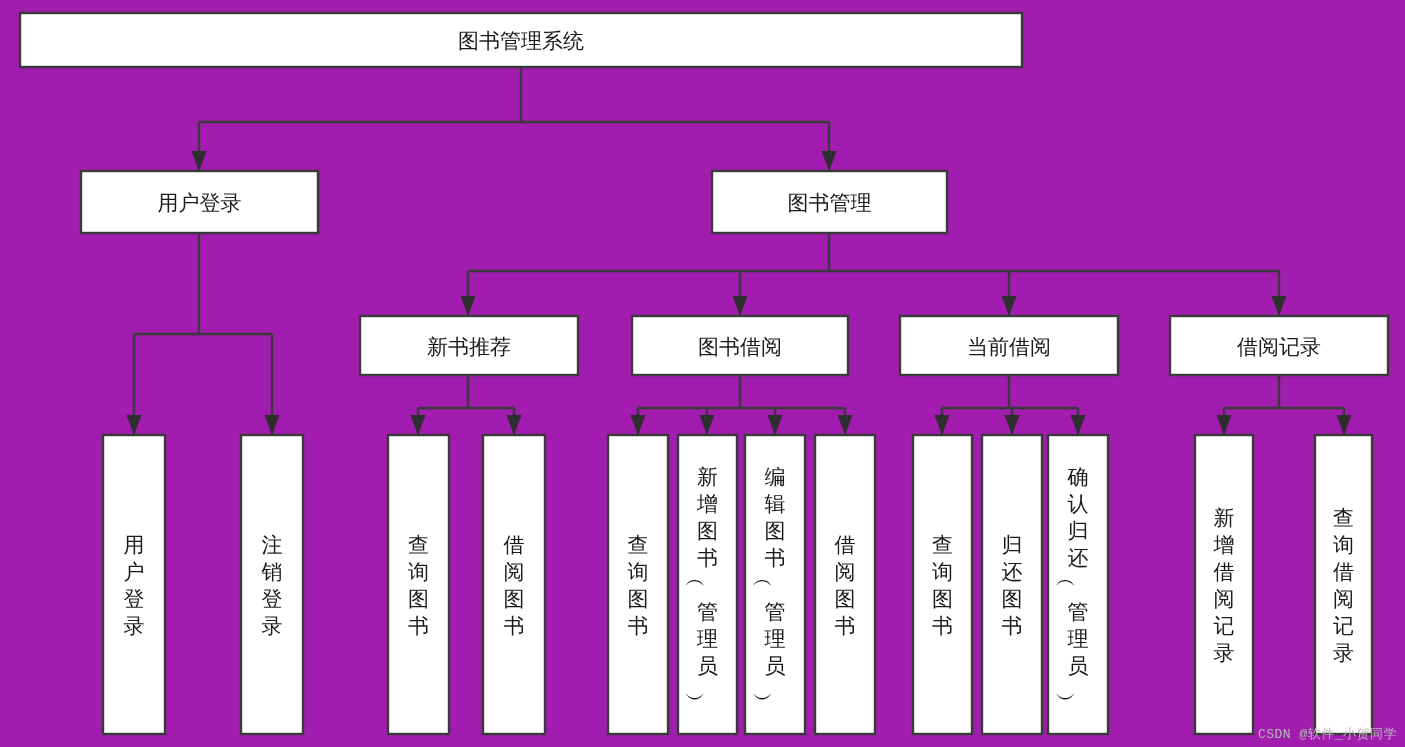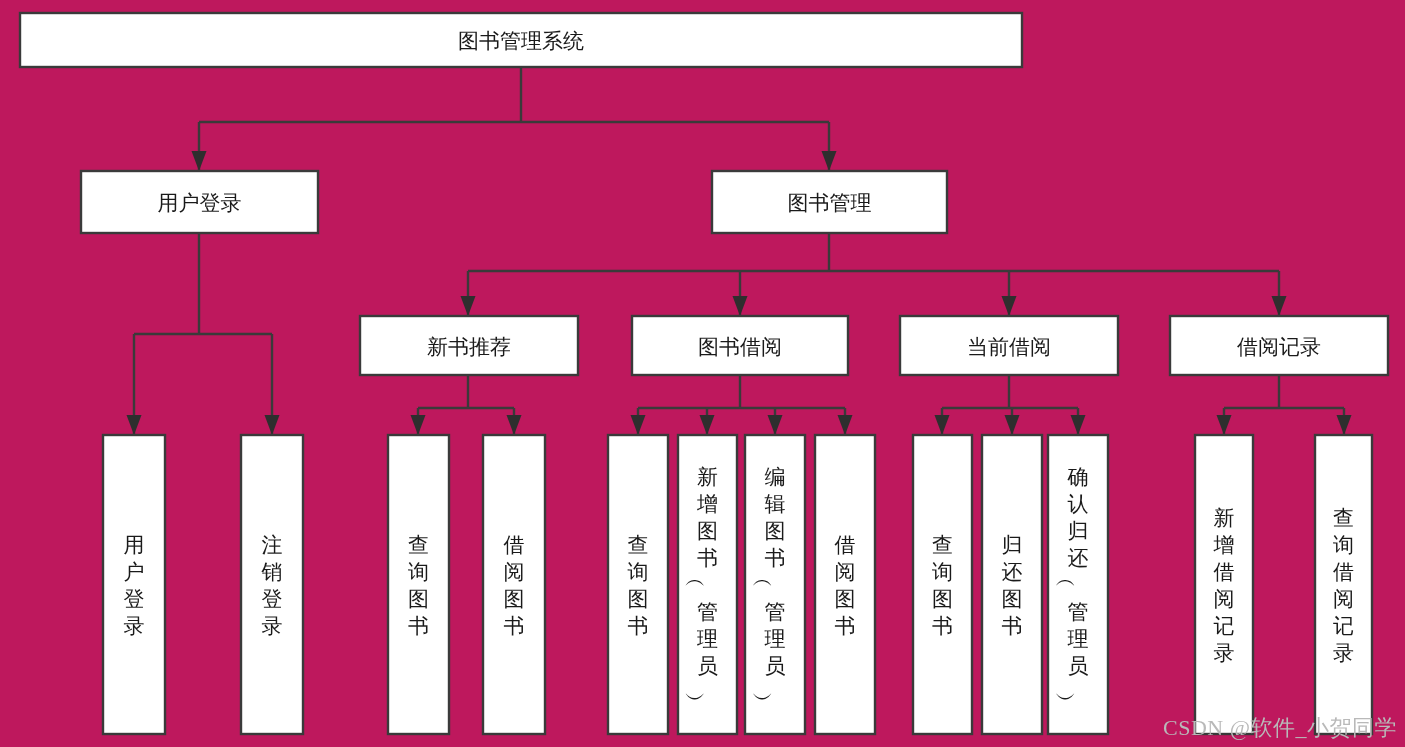--- a/index.html
+++ b/index.html
@@ -10,21 +10,21 @@
   body {
     width: 1405px;
     height: 747px;
     font-family: "DejaVu Sans", "Liberation Sans", sans-serif;
     overflow: hidden;
   }
   #diagram-root {
     position: relative;
     width: 1405px;
     height: 747px;
-    background: #be185d;
+    background: #a21caf;
   }
   svg#tree-svg {
     position: absolute;
     left: 0;
     top: 0;
     width: 1405px;
     height: 747px;
     display: block;
   }
   .node-box {
@@ -52,22 +52,22 @@
     stroke-linecap: butt;
   }
   .arrow-head {
     fill: #2e2e2e;
     stroke: none;
   }
   .watermark {
     position: absolute;
     right: 8px;
     bottom: 4px;
-    font-family: Liberation Serif, serif;
-    font-size: 22px;
+    font-family: Liberation Mono, monospace;
+    font-size: 13px;
     color: #b9b9b9;
     white-space: nowrap;
     letter-spacing: 0.5px;
     user-select: none;
   }
 </style>
 </head>
 <body>
 
 <div id="diagram-root">

